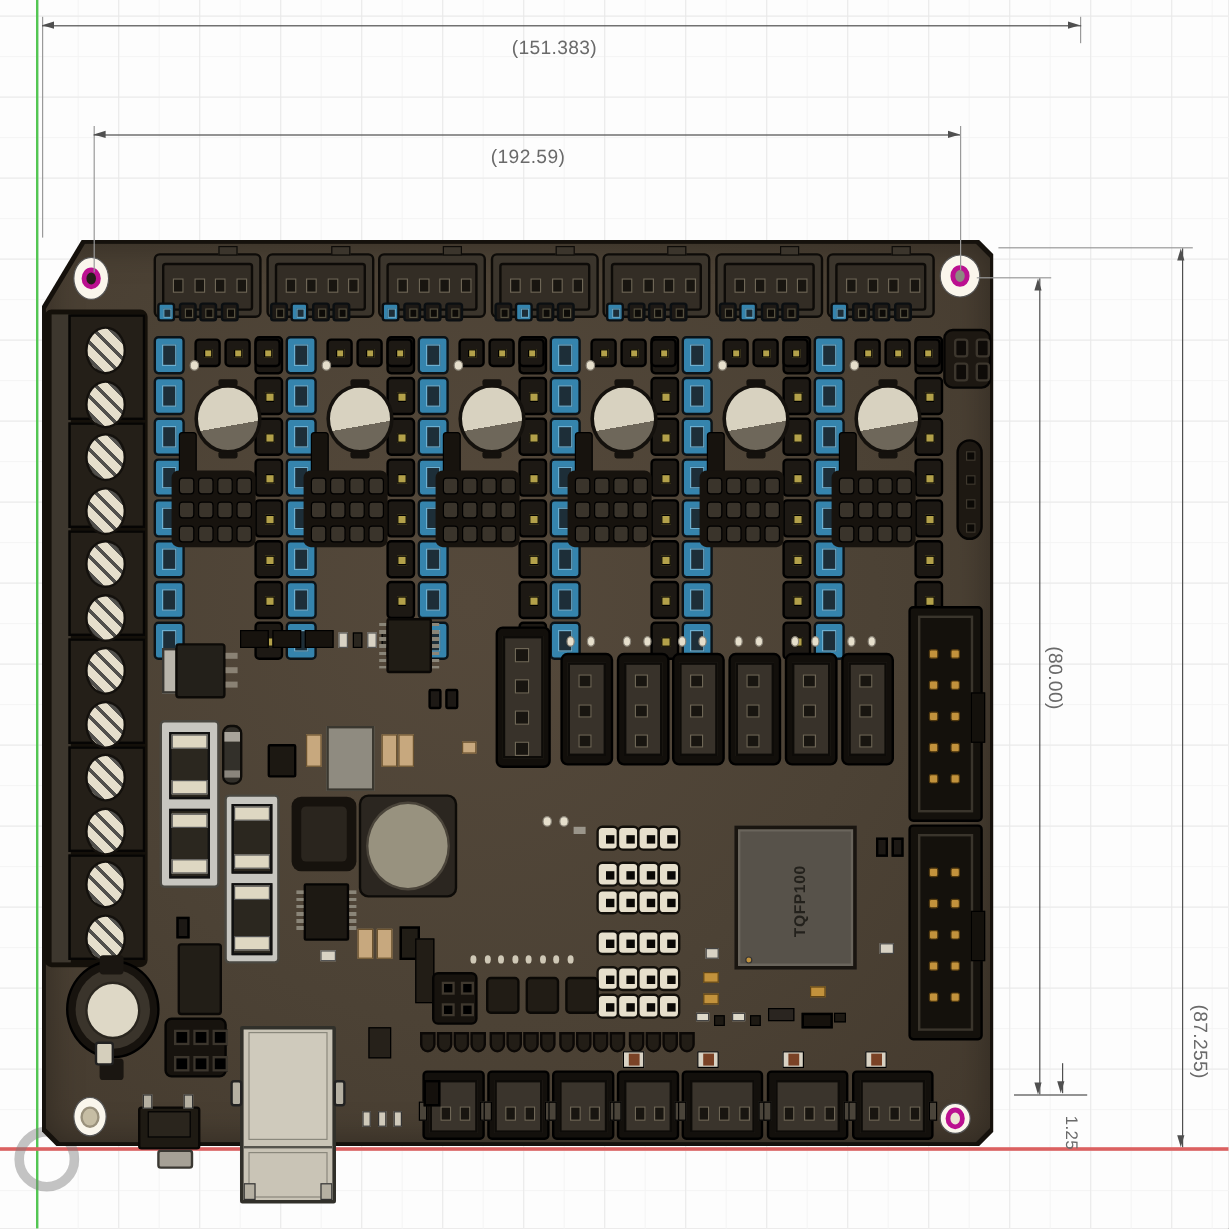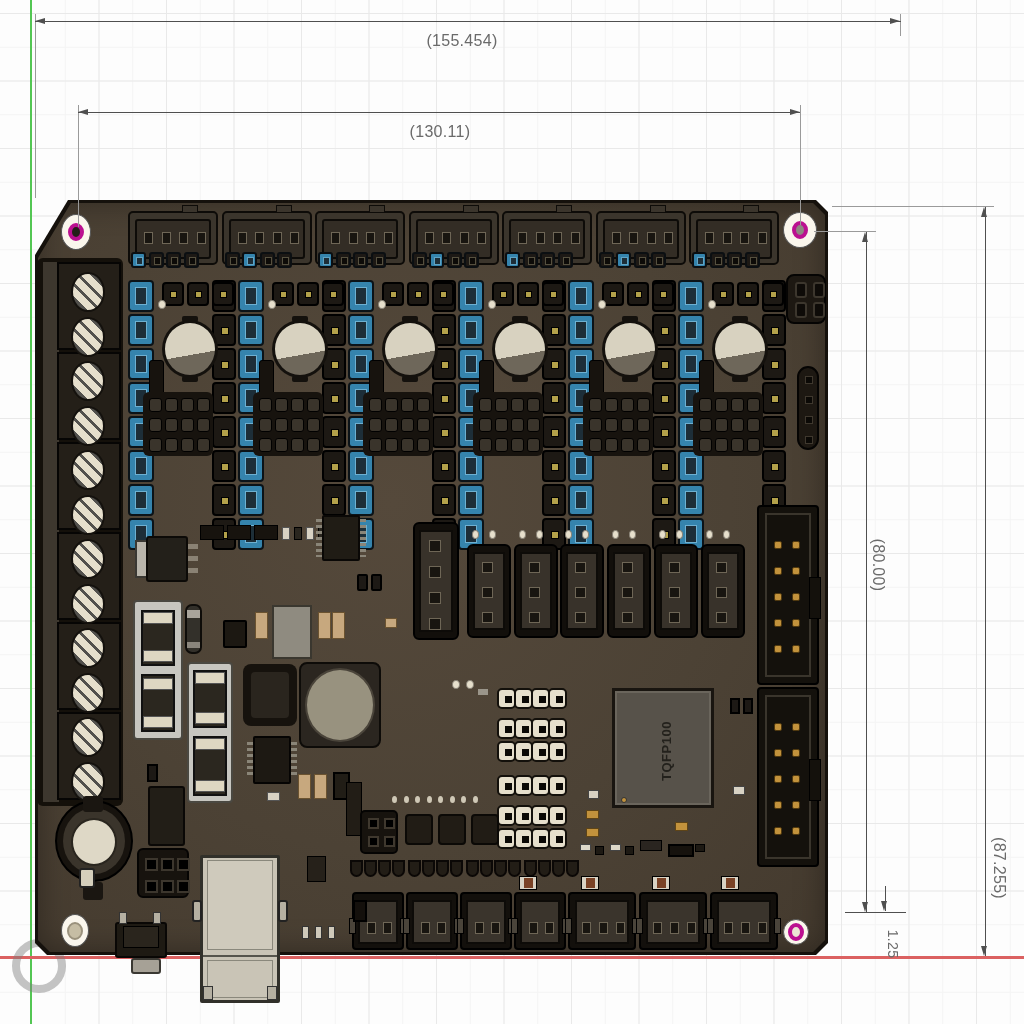--- a/index.html
+++ b/index.html
@@ -1030,30 +1030,30 @@
     </div>
 
   <div class="dims">
 
     <div>
       <div class="ext" style="left:35px;top:14px;width:1px;height:184px"></div>
       <div class="ext" style="left:900px;top:14px;width:1px;height:22px"></div>
       <div class="dl" style="left:35px;top:21px;width:866px"></div>
       <div class="arr arr-l" style="left:35px;top:18px"></div>
       <div class="arr arr-r" style="left:890px;top:18px"></div>
-      <span class="dim-label" style="left:462px;top:41px">(155.454)</span>
+      <span class="dim-label" style="left:462px;top:41px">(151.383)</span>
     </div>
 
     <div>
       <div class="ext" style="left:78px;top:105px;width:1px;height:122px"></div>
       <div class="ext" style="left:800px;top:105px;width:1px;height:120px"></div>
       <div class="dl" style="left:78px;top:112px;width:722px"></div>
       <div class="arr arr-l" style="left:78px;top:109px"></div>
       <div class="arr arr-r" style="left:790px;top:109px"></div>
-      <span class="dim-label" style="left:440px;top:132px">(130.11)</span>
+      <span class="dim-label" style="left:440px;top:132px">(192.59)</span>
     </div>
 
     <div>
       <div class="ext" style="left:814px;top:231px;width:62px;height:1px"></div>
       <div class="dlv" style="left:866px;top:232px;height:680px"></div>
       <div class="arr arr-u" style="left:862px;top:232px"></div>
       <div class="arr arr-d" style="left:862px;top:902px"></div>
       <span class="dim-label vert" style="left:878px;top:565px">(80.00)</span>
     </div>
 

